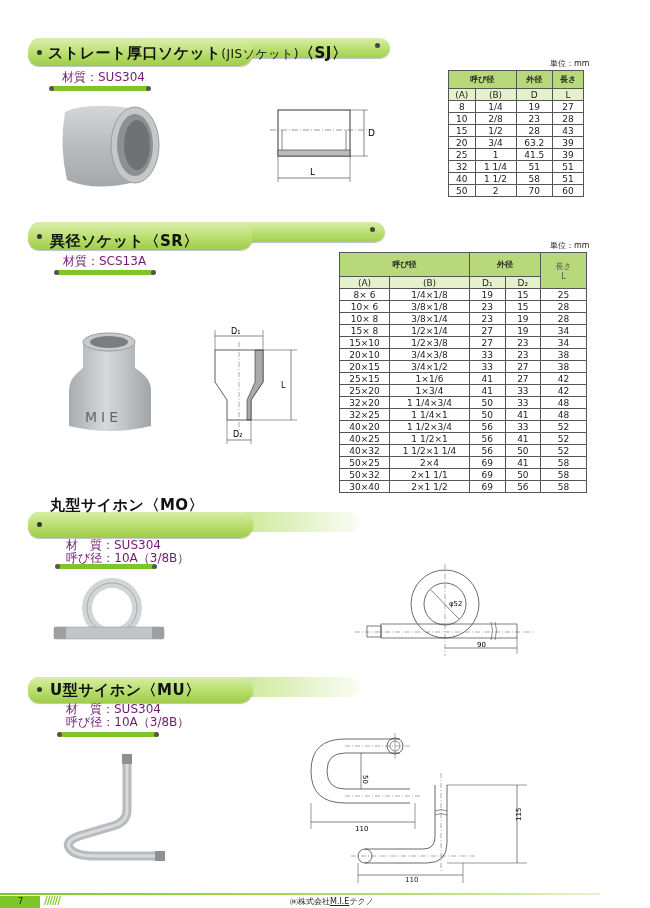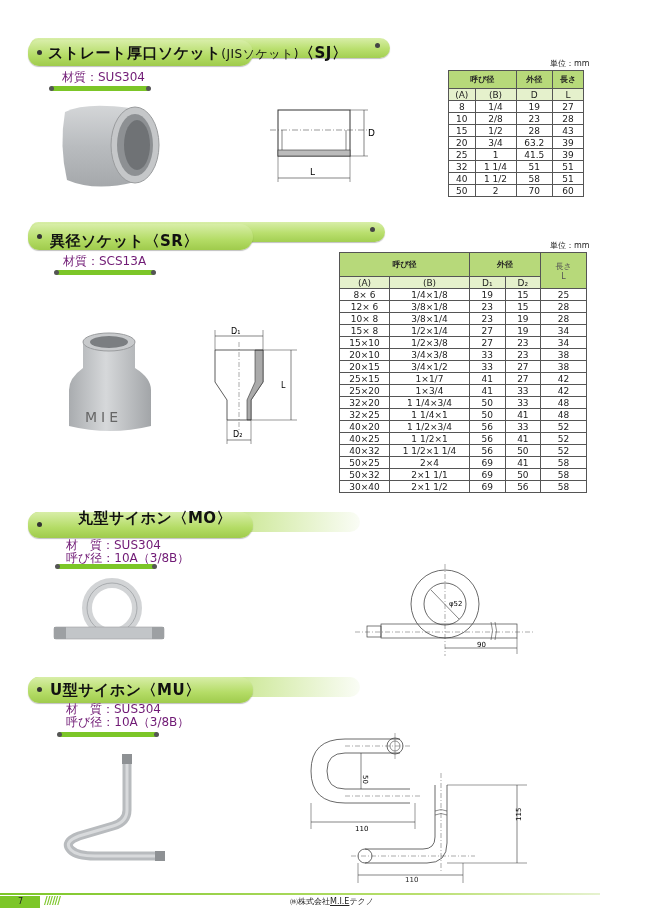--- a/index.html
+++ b/index.html
@@ -240,21 +240,21 @@
   </tbody>
     <tbody id="sr-body">
       <tr>
         <td>8× 6</td>
         <td>1/4×1/8</td>
         <td>19</td>
         <td>15</td>
         <td>25</td>
       </tr>
       <tr>
-        <td>12× 6</td>
+        <td>10× 6</td>
         <td>3/8×1/8</td>
         <td>23</td>
         <td>15</td>
         <td>28</td>
       </tr>
       <tr>
         <td>10× 8</td>
         <td>3/8×1/4</td>
         <td>23</td>
         <td>19</td>
@@ -283,21 +283,21 @@
       </tr>
       <tr>
         <td>20×15</td>
         <td>3/4×1/2</td>
         <td>33</td>
         <td>27</td>
         <td>38</td>
       </tr>
       <tr>
         <td>25×15</td>
-        <td>1×1/7</td>
+        <td>1×1/6</td>
         <td>41</td>
         <td>27</td>
         <td>42</td>
       </tr>
       <tr>
         <td>25×20</td>
         <td>1×3/4</td>
         <td>41</td>
         <td>33</td>
         <td>42</td>
@@ -357,21 +357,21 @@
         <td>69</td>
         <td>56</td>
         <td>58</td>
       </tr>
     </tbody>
 </table>
 
 <div class="section-bar" style="left:30px; top:512px; width:330px; background:linear-gradient(90deg,#b4dc66 0%,#c8e68e 60%,rgba(230,242,208,0.2) 100%); box-shadow:none;"></div>
 <div class="section-title-box" style="left:28px; top:512px; width:225px;"></div>
 <div style="position:absolute; left:37px; top:522px; width:5px; height:5px; border-radius:50%; background:#333;"></div>
-<div class="section-title" style="left:50px; top:509px;margin-left:28px;">
+<div class="section-title" style="left:50px; top:496px;">
   <span>丸型サイホン</span><span>〈MO〉</span>
 </div>
 <div class="material" style="left:66px; top:538px;">材　質：SUS304</div>
 <div class="material" style="left:66px; top:551px;">呼び径：10A（3/8B）</div>
 <div class="green-underbar" style="left:56px; top:564px; width:100px;"></div>
 
 <svg class="photo" style="left:50px; top:575px;" width="120" height="75" viewBox="0 0 120 75">
   <circle cx="62" cy="33" r="25" fill="none" stroke="#d2d4d6" stroke-width="10"></circle>
   <circle cx="62" cy="33" r="25" fill="none" stroke="#a8abae" stroke-width="1"></circle>
   <rect x="4" y="52" width="110" height="12" rx="2" fill="#c2c5c8" stroke="#9da0a3" stroke-width="0.6"></rect>

